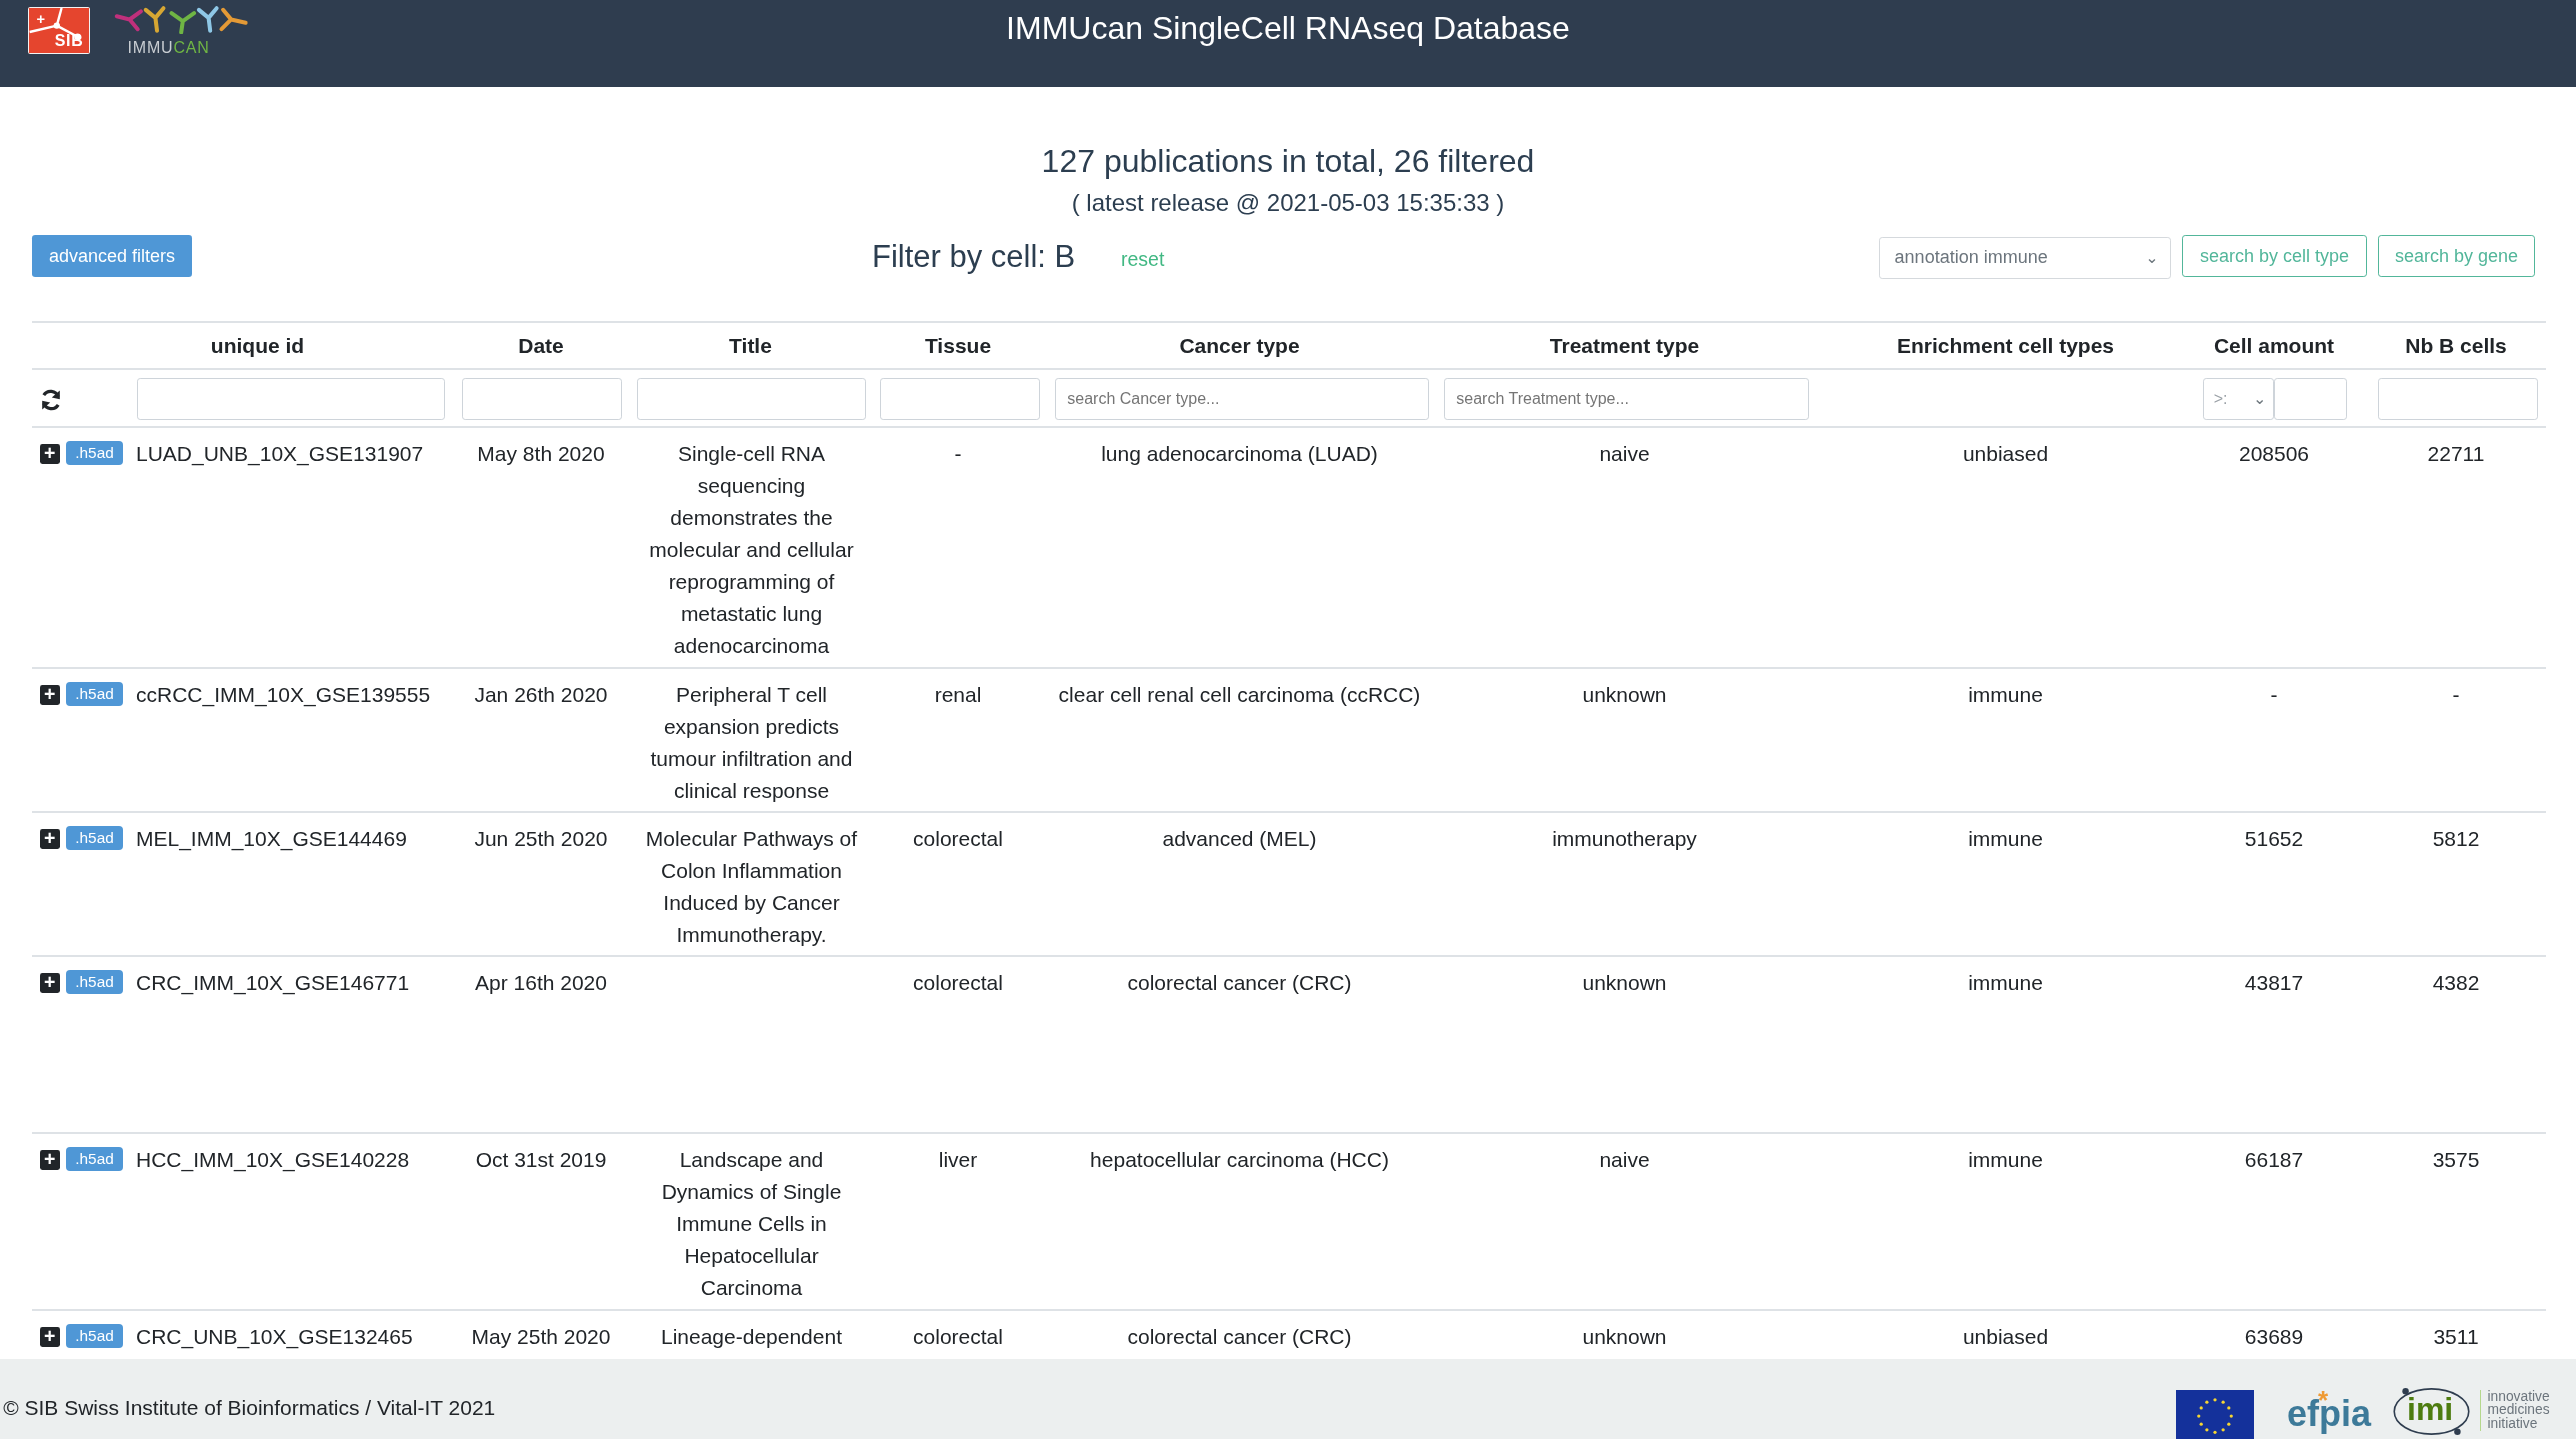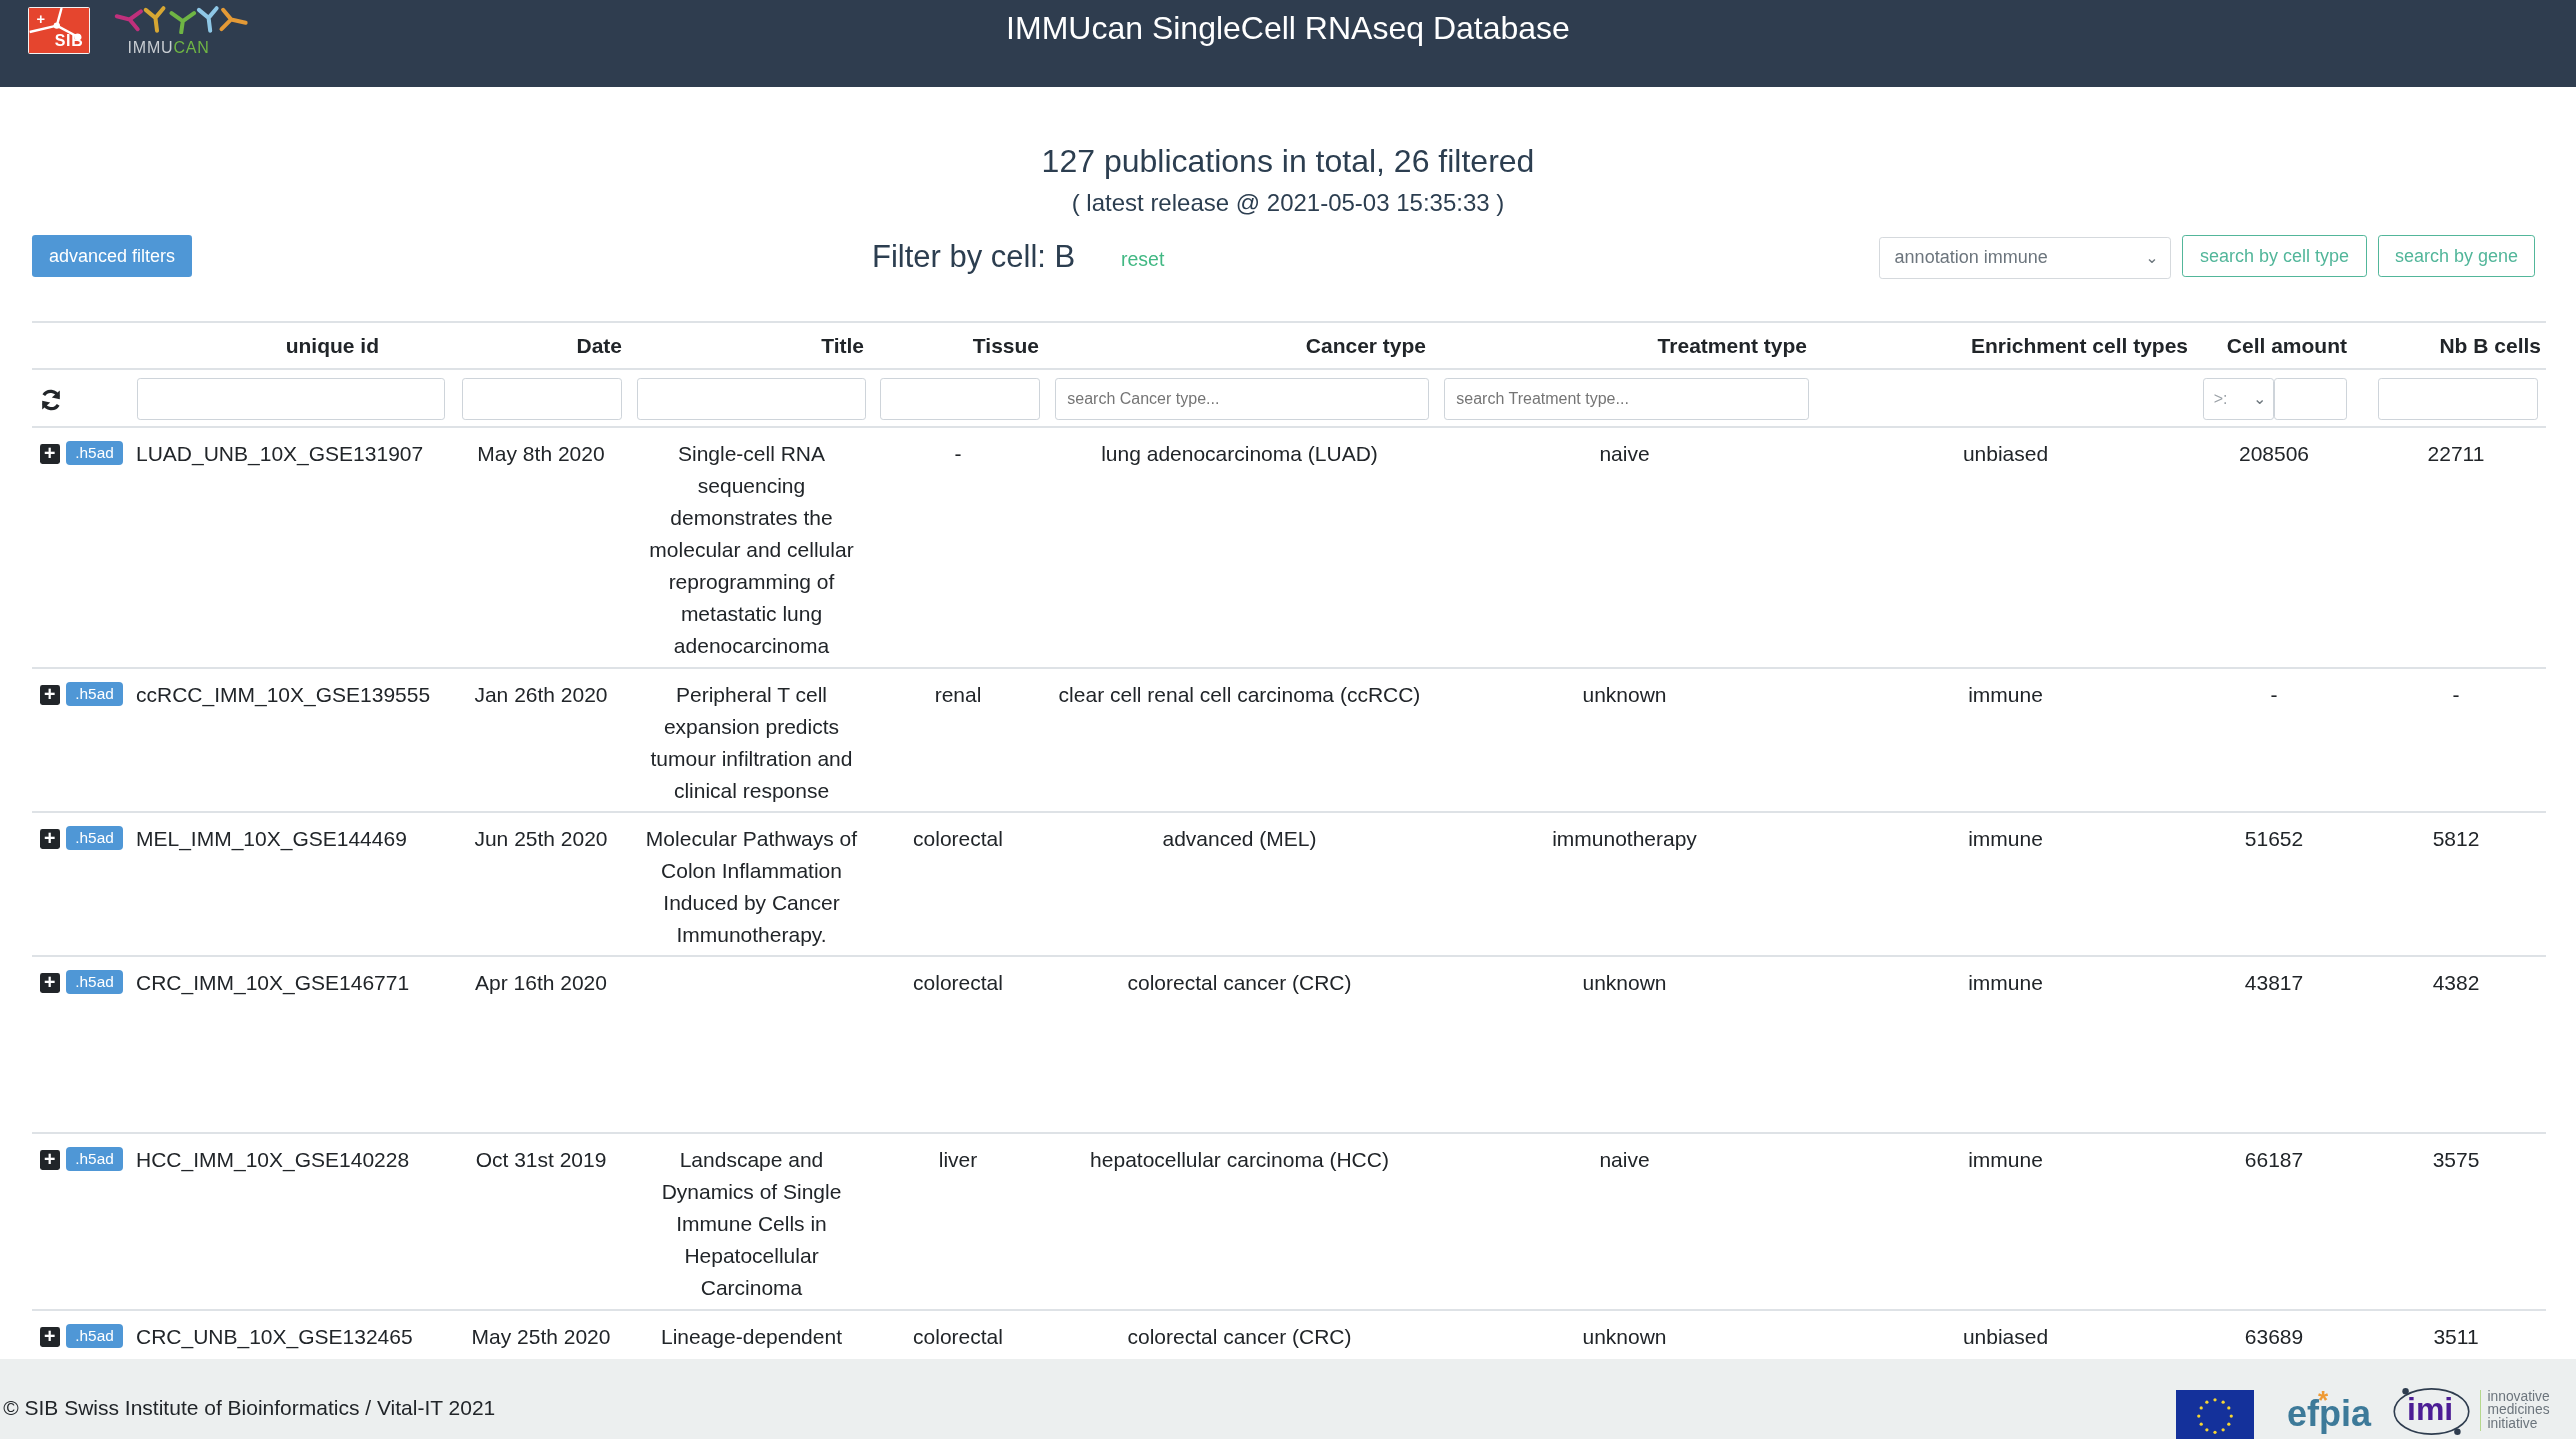--- a/index.html
+++ b/index.html
@@ -26,21 +26,21 @@
     .reset-link { position: absolute; left: 1121px; top: 247px; font-size: 19.5px; line-height: 24px; color: #41b883; }
 
     .annot-select { position: absolute; left: 1879px; top: 237px; width: 292px; height: 42px; border: 1.6px solid #d5d9dd; border-radius: 3.2px; background: #fff; font-size: 18px; color: #6c757d; padding-left: 14.6px; line-height: 39px; }
     .annot-select .chev { position: absolute; right: 11.3px; top: 0; color: #707a80; font-size: 16px; }
     .btn-outline { position: absolute; top: 235px; height: 42px; border: 1.6px solid #52b69a; border-radius: 3.2px; background: #fff; color: #52b69a; font-size: 18px; line-height: 39px; text-align: center; }
     .btn-celltype { left: 2182px; width: 185px; }
     .btn-gene { left: 2378px; width: 157px; }
 
     .table-wrap { position: absolute; left: 32px; top: 321px; width: 2514px; }
     .hdr-row { position: absolute; left: 0; top: 0; width: 2514px; height: 49px; border-top: 2.4px solid #dee2e6; border-bottom: 2.4px solid #dee2e6; }
-    .hdr { position: absolute; top: 0; height: 45px; line-height: 45px; font-size: 21px; font-weight: bold; text-align: right; color: #212529; }
+    .hdr { position: absolute; top: 0; height: 45px; line-height: 45px; font-size: 21px; font-weight: bold; text-align: center; color: #212529; }
     .flt-row { position: absolute; left: 0; top: 49px; width: 2514px; height: 58px; border-bottom: 2.4px solid #dee2e6; }
     .flt-input { position: absolute; top: 8px; height: 42px; border: 1.6px solid #ced4da; border-radius: 3.2px; background: #fff; font-size: 16px; color: #9aa0a6; padding-left: 11.3px; line-height: 39px; }
     .refresh { position: absolute; left: 6.5px; top: 18px; width: 24px; height: 24px; }
     .op-select { position: absolute; top: 8px; height: 42px; border: 1.6px solid #ced4da; border-radius: 3.2px; background: #fff; font-size: 16px; color: #9aa0a6; padding-left: 9.7px; line-height: 39px; }
 
     .row { position: absolute; left: 0; width: 2514px; border-bottom: 2.4px solid #dee2e6; }
     .cell { position: absolute; top: 9.7px; font-size: 21px; line-height: 32px; color: #212529; text-align: center; }
     .plus-btn { position: absolute; left: 8px; top: 16px; width: 19.5px; height: 19.5px; background: #212529; border-radius: 2.4px; color: #fff; font-size: 19.5px; font-weight: bold; line-height: 19.5px; text-align: center; }
     .h5ad { position: absolute; left: 34px; top: 13px; width: 57px; height: 24px; background: #4f97d6; color: #fff; border-radius: 4px; font-size: 15.4px; line-height: 24px; text-align: center; }
 
@@ -261,21 +261,21 @@
   <div class="efpia">
     <span>efpia</span>
     <span class="star">*</span>
   </div>
   <div class="imi">
     <svg width="81" height="57" viewBox="0 0 100 70">
       <ellipse cx="50" cy="35" rx="46" ry="28" fill="none" stroke="#2f3d4f" stroke-width="2"></ellipse>
       <circle cx="18" cy="10" r="4" fill="#2f3d4f"></circle>
       <circle cx="82" cy="60" r="4" fill="#2f3d4f"></circle>
     </svg>
-    <span style="position:absolute;left:16px;top:8px;font-size:32px;font-weight:bold;color:#4c1d95;line-height:37px">imi</span>
+    <span style="position:absolute;left:16px;top:8px;font-size:32px;font-weight:bold;color:#4d7c0f;line-height:37px">imi</span>
     <div style="position:absolute;left:89px;top:6.5px;font-size:13.8px;line-height:13.8px;color:#6c757d;border-left:1.6px solid #b5d88c;padding-left:6.5px">
       <div>innovative</div>
       <div>medicines</div>
       <div>initiative</div>
     </div>
   </div>
 </div>
 
 
 </body></html>

